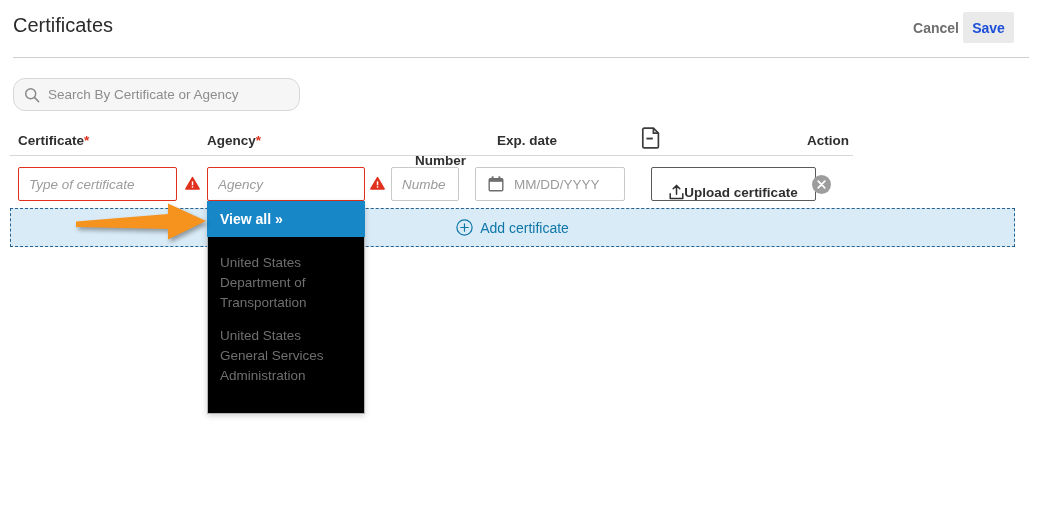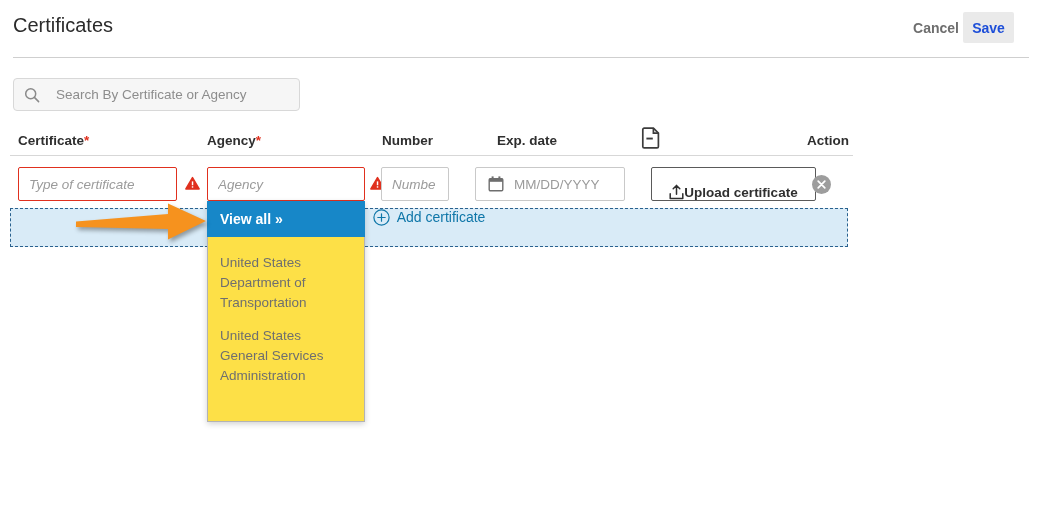--- a/index.html
+++ b/index.html
@@ -27,52 +27,52 @@
     background:#eaeaea; color:#1d4ed8;
     font-family:inherit; font-size:14px; font-weight:700;
   }
   .top-divider {
     position:absolute; left:13px; right:10px; top:57px;
     height:1px; background:#cfcfcf;
   }
   
   .searchbox {
     position:absolute; left:13px; top:78px; width:287px; height:33px;
-    background:#f6f6f6; border:1px solid #d8d8d8; border-radius:4px;
-    display:flex; align-items:center; padding:0 10px; gap:16px;
+    background:#f6f6f6; border:1px solid #d8d8d8; border-radius:12px;
+    display:flex; align-items:center; padding:0 10px; gap:8px;
   }
   .searchbox input {
     flex:1; border:none; outline:none; background:transparent;
     font-family:inherit; font-size:13.5px; color:#444;
   }
   .searchbox input::placeholder { color:#8d8d8d; font-style:normal; }
   
   .th { position:absolute; top:133px; font-size:13.5px; font-weight:700; color:#2f2f2f; white-space:nowrap; }
   .th .req { color:#e0301e; }
   .th-cert   { left:18px; }
   .th-agency { left:207px; }
-  .th-number { left:382px; }
+  .th-number { left:415px;margin-top:20px; }
   .th-exp    { left:478px;padding-left:19px; }
   .th-file   { left:641px; top:127px; }
   .th-action { left:807px; }
   .header-underline {
     position:absolute; left:10px; top:155px; width:843px; height:1px; background:#d7d7d7;
   }
   
   .field {
     position:absolute; top:167px; height:34px;
     border:1px solid #c9c9c9; border-radius:2px; background:#fff;
     font-family:inherit; font-size:13.5px; color:#444;
     padding:4px 10px; outline:none;
   }
   .field::placeholder { color:#9b9b9b; font-style:italic; }
   .field.err { border-color:#e0301e; }
   .f-cert   { left:18px;  width:159px; }
   .f-agency { left:207px; width:158px; }
-  .f-number { left:381px; width:68px; }
+  .f-number { left:391px; width:68px; }
   .date-wrap {
     position:absolute; left:475px; top:167px; width:150px; height:34px;
     border:1px solid #c9c9c9; border-radius:2px; background:#fff;
     display:flex; align-items:center; gap:10px; padding:0 12px;
   }
   .date-wrap input {
     flex:1; border:none; outline:none; background:transparent;
     font-family:inherit; font-size:13.5px; color:#0f172a;
   }
   .date-wrap input::placeholder { color:#9b9b9b; font-style:normal; }
@@ -87,38 +87,38 @@
     cursor:pointer;
     margin-left:18px;
   }
   .remove-btn {
     position:absolute; left:812px; top:175px; width:19px; height:19px;
     border:none; border-radius:50%; background:#9d9d9d; cursor:pointer;
     display:flex; align-items:center; justify-content:center; padding:0;
   }
   
   .add-row {
-    position:absolute; left:10px; top:208px; width:838px; height:39px;
+    position:absolute; left:10px; top:208px; width:1005px; height:39px;
     background:#d9ebf7; border:1.5px dashed #29618e;
-    display:flex; align-items:flex-start; justify-content:center; gap:7px;
+    display:flex; align-items:center; justify-content:center; gap:7px;
     color:#0e76a8; font-size:14px; cursor:pointer; z-index:1;
   }
   
   .dropdown {
     position:absolute; left:207px; top:201px; width:158px; z-index:2;
     box-shadow:0 2px 6px rgba(0,0,0,0.18);
   }
   .dd-viewall {
     height:36px; background:#1787c8; color:#ffffff;
     font-size:14px; font-weight:700;
     display:flex; align-items:center; padding:0 13px; cursor:pointer;
   }
   .dd-list {
-    background:#fde047; border:1px solid #b3b3b3; border-top:none;
-    padding:10px 12px 28px 12px;
+    background:#000000; border:1px solid #b3b3b3; border-top:none;
+    padding:10px 12px 20px 12px;
   }
   .dd-item {
     font-size:13.5px; line-height:20px; color:#6f6f6f;
     padding:6px 0 7px 0; cursor:pointer;
   }
   
   .arrow-annot { position:absolute; left:70px; top:198px; z-index:3; pointer-events:none; }
   .icon { flex:0 0 auto; display:block; }
 </style>
 </head>

